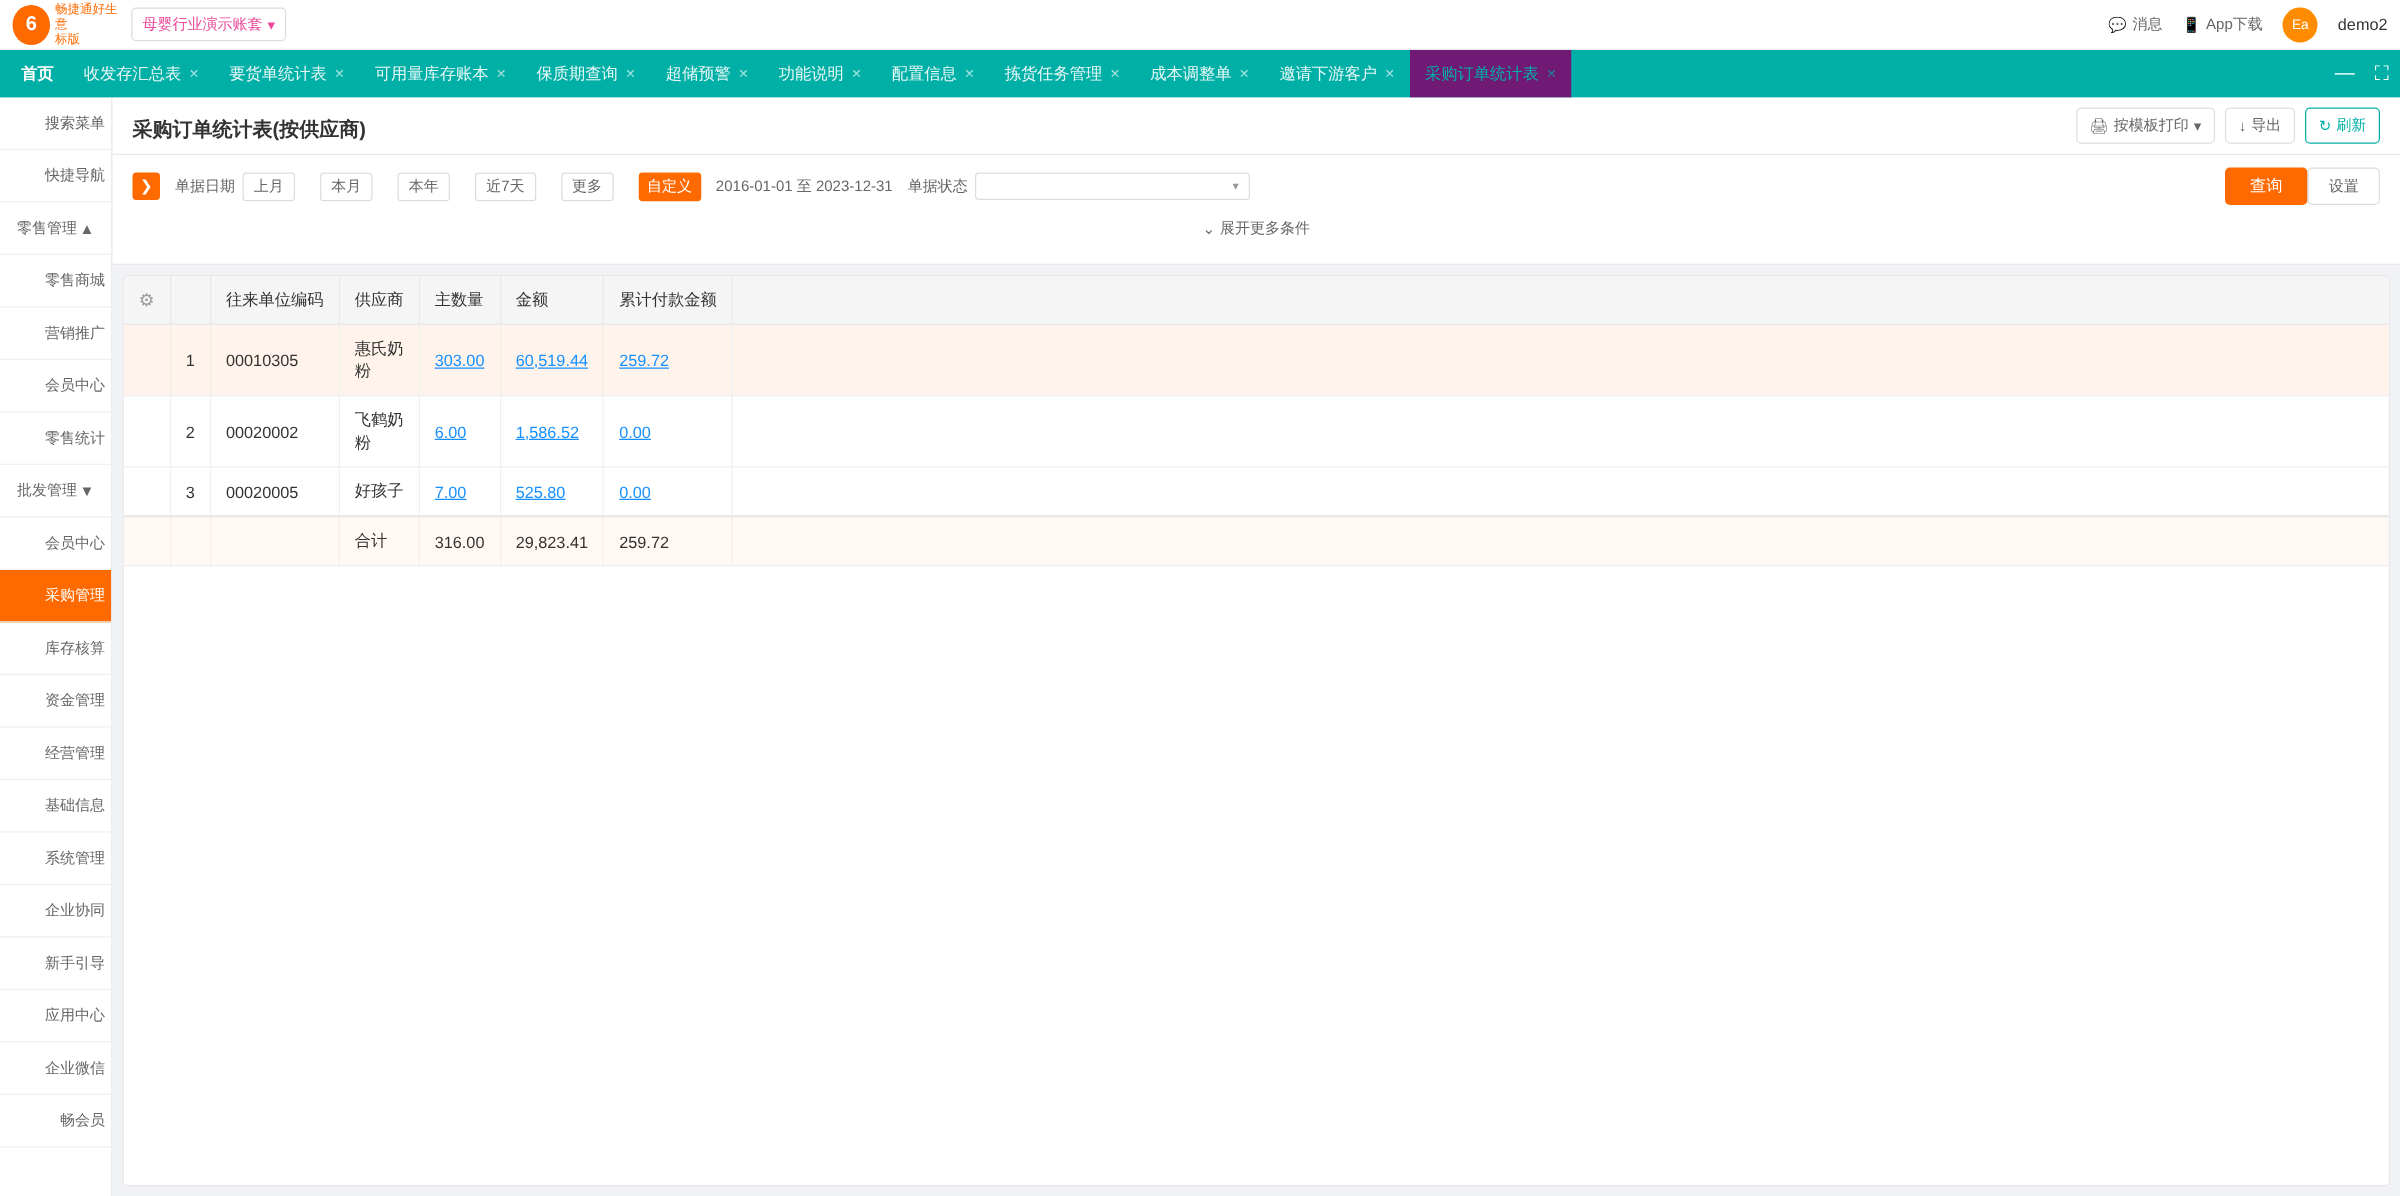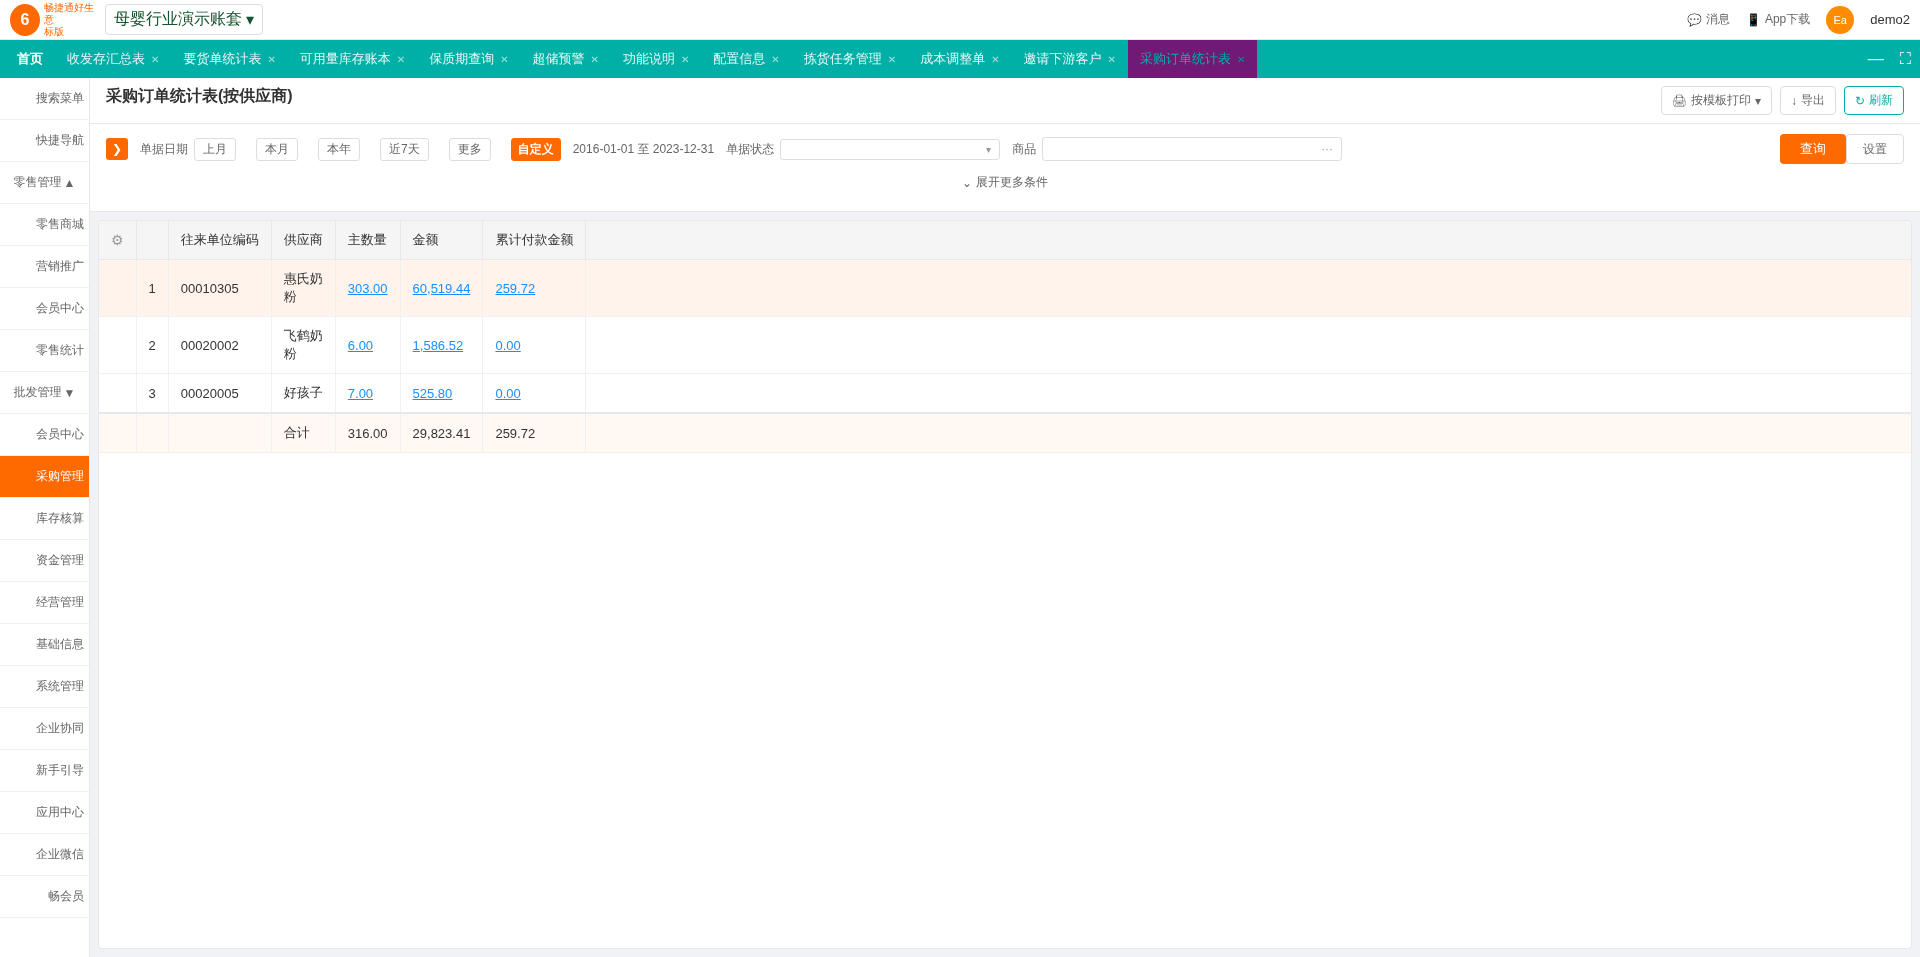--- a/index.html
+++ b/index.html
@@ -4,21 +4,21 @@
   <style>
     * { box-sizing: border-box; margin: 0; padding: 0; }
     body { font-family: 'Microsoft YaHei', Arial, sans-serif; font-size: 13px; background: #f5f5f5; overflow: hidden; }
 
     
     .app-container { display: flex; flex-direction: column; height: 957px; width: 1920px; }
     .top-bar { display: flex; align-items: center; height: 40px; background: #fff; border-bottom: 1px solid #e8e8e8; padding: 0 10px; }
     .logo-area { display: flex; align-items: center; width: 90px; gap: 4px; }
     .logo-icon { width: 32px; height: 32px; background: #ff6a00; border-radius: 50%; display: flex; align-items: center; justify-content: center; color: #fff; font-size: 16px; font-weight: bold; }
     .logo-text { font-size: 10px; color: #ff6a00; line-height: 1.2; }
-    .workspace-selector { display: flex; align-items: center; gap: 4px; font-size: 16px; color: #14532d; padding: 4px 8px; border: 1px solid #ddd; border-radius: 4px; cursor: pointer; margin-left: 5px; }
+    .workspace-selector { display: flex; align-items: center; gap: 4px; font-size: 12px; color: #ec4899; padding: 4px 8px; border: 1px solid #ddd; border-radius: 4px; cursor: pointer; margin-left: 5px; }
     .top-bar-right { margin-left: auto; display: flex; align-items: center; gap: 16px; }
     .top-bar-btn { display: flex; align-items: center; gap: 4px; font-size: 12px; color: #666; cursor: pointer; }
     .user-avatar { width: 28px; height: 28px; border-radius: 50%; background: #ff8c00; display: flex; align-items: center; justify-content: center; color: #fff; font-size: 11px; }
 
     
     .nav-tabs { display: flex; align-items: center; background: #00b0a6; height: 38px; padding: 0 5px; overflow: hidden; }
     .nav-tab { padding: 0 12px; height: 52px; display: flex; align-items: center; font-size: 13px; color: rgba(255,255,255,0.9); cursor: pointer; white-space: nowrap; gap: 4px; }
     .nav-tab.home { color: #fff; font-weight: bold; }
     .nav-tab.active { background: #701a75; color: #00b0a6; border-radius: 4px 4px 0 0; }
     .nav-tab .close-x { font-size: 10px; color: inherit; opacity: 0.7; margin-left: 2px; }
@@ -31,34 +31,34 @@
     
     .sidebar { width: 90px; background: #fff; border-right: 1px solid #e8e8e8; display: flex; flex-direction: column; overflow-y: auto; }
     .sidebar-item { padding: 12px 5px; text-align: right; font-size: 12px; color: #666; cursor: pointer; border-bottom: 1px solid #f0f0f0; }
     .sidebar-item.active { background: #ff6a00; color: #fff; }
     .sidebar-item.has-arrow { display: flex; align-items: center; justify-content: center; gap: 2px; }
 
     
     .content-area { flex: 1; display: flex; flex-direction: column; overflow: hidden; background: #f0f2f5; }
 
     
-    .page-header { background: #fff; padding: 8px 16px; display: flex; align-items: flex-start; justify-content: space-between; border-bottom: 1px solid #e8e8e8; }
+    .page-header { background: #fff; padding: 8px 16px; display: flex; align-items: flex-end; justify-content: space-between; border-bottom: 1px solid #e8e8e8; }
     .page-title { font-size: 16px; font-weight: bold; color: #333; }
     .page-header-actions { display: flex; align-items: center; gap: 8px; }
     .action-btn { display: flex; align-items: center; gap: 4px; padding: 5px 10px; border: 1px solid #ddd; border-radius: 4px; cursor: pointer; font-size: 12px; color: #666; background: #fff; }
     .refresh-btn { color: #00b0a6; border-color: #00b0a6; }
 
     
     .filter-area { background: #fff; padding: 10px 16px; border-bottom: 1px solid #e8e8e8; }
     .filter-row { display: flex; align-items: center; gap: 12px; flex-wrap: wrap; }
     .filter-item { display: flex; align-items: center; gap: 6px; }
     .filter-label { font-size: 12px; color: #666; white-space: nowrap; }
     .filter-date-btns { display: flex; gap: 20px; }
     .date-btn { padding: 2px 8px; border: 1px solid #ddd; border-radius: 3px; font-size: 12px; color: #666; cursor: pointer; background: #fff; }
-    .date-btn.custom { background: #ff6a00; color: #fff; border-color: #ff6a00; border-radius: 3px; padding: 2px 6px; font-weight: bold; }
+    .date-btn.custom { background: #ff6a00; color: #fff; border-color: #ff6a00; border-radius: 3px; padding: 2px 6px; }
     .date-range { font-size: 12px; color: #666; }
     .filter-select { display: flex; align-items: center; border: 1px solid #ddd; border-radius: 3px; padding: 4px 8px; min-width: 200px; cursor: pointer; background: #fff; }
     .filter-select-text { flex: 1; font-size: 12px; color: #999; }
     .filter-select-arrow { font-size: 10px; color: #999; }
     .filter-more-btn { display: flex; align-items: center; justify-content: center; gap: 4px; font-size: 12px; color: #666; cursor: pointer; padding: 4px 12px; margin: 0 auto; }
     .query-btn { background: #ff6a00; color: #fff; border: none; padding: 6px 20px; border-radius: 4px; cursor: pointer; font-size: 13px; }
     .settings-btn { background: #fff; color: #666; border: 1px solid #ddd; padding: 5px 16px; border-radius: 4px; cursor: pointer; font-size: 12px; }
     .expand-row { display: flex; justify-content: center; align-items: center; padding: 6px 0; }
     .filter-toggle { width: 22px; height: 22px; background: #ff6a00; border-radius: 3px; display: flex; align-items: center; justify-content: center; color: #fff; cursor: pointer; font-size: 12px; flex-shrink: 0; }
     .right-actions { display: flex; flex-direction: row; gap: 0; margin-left: auto; }
@@ -240,27 +240,20 @@
           <span class="date-range">2016-01-01 至 2023-12-31</span>
 
           <div class="filter-item">
             <span class="filter-label">单据状态</span>
             <div class="filter-select" style="min-width:220px;">
               <span class="filter-select-text"></span>
               <span class="filter-select-arrow">▾</span>
             </div>
           </div>
 
-          <div class="filter-item">
-            <span class="filter-label">商品</span>
-            <div class="filter-select" style="min-width:300px;">
-              <span class="filter-select-text"></span>
-              <span style="font-size:12px;color:#999;">···</span>
-            </div>
-          </div>
 
           <div class="right-actions">
             <button class="query-btn">查询</button>
             <button class="settings-btn">设置</button>
           </div>
         </div>
 
         <div class="expand-row">
           <div class="filter-more-btn">
             <span>⌄</span>

